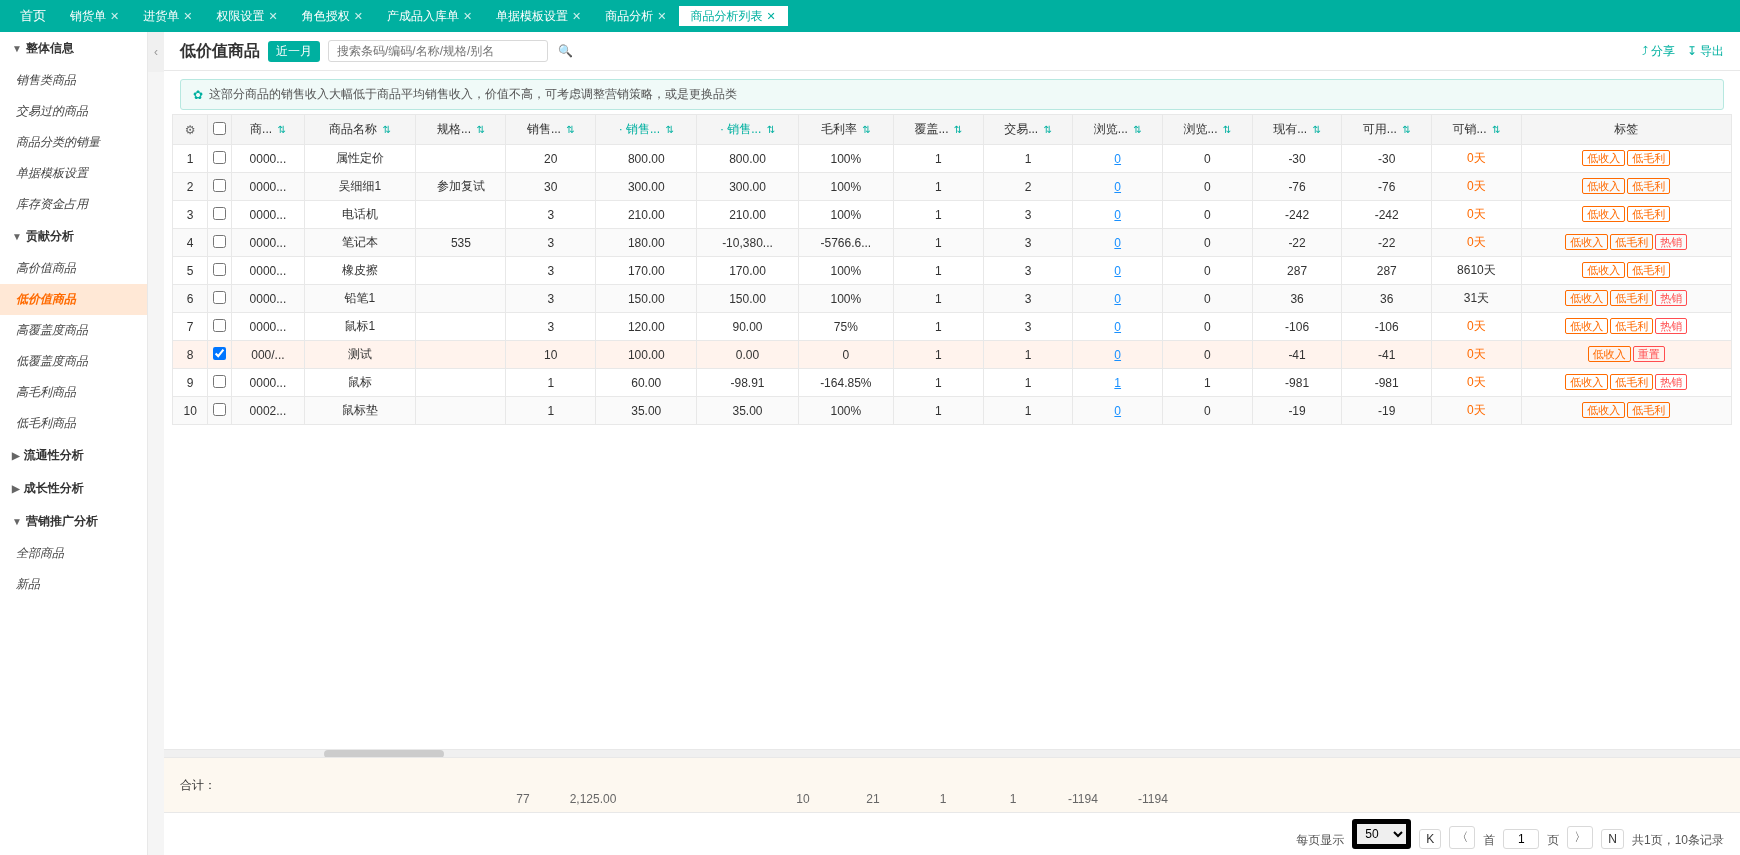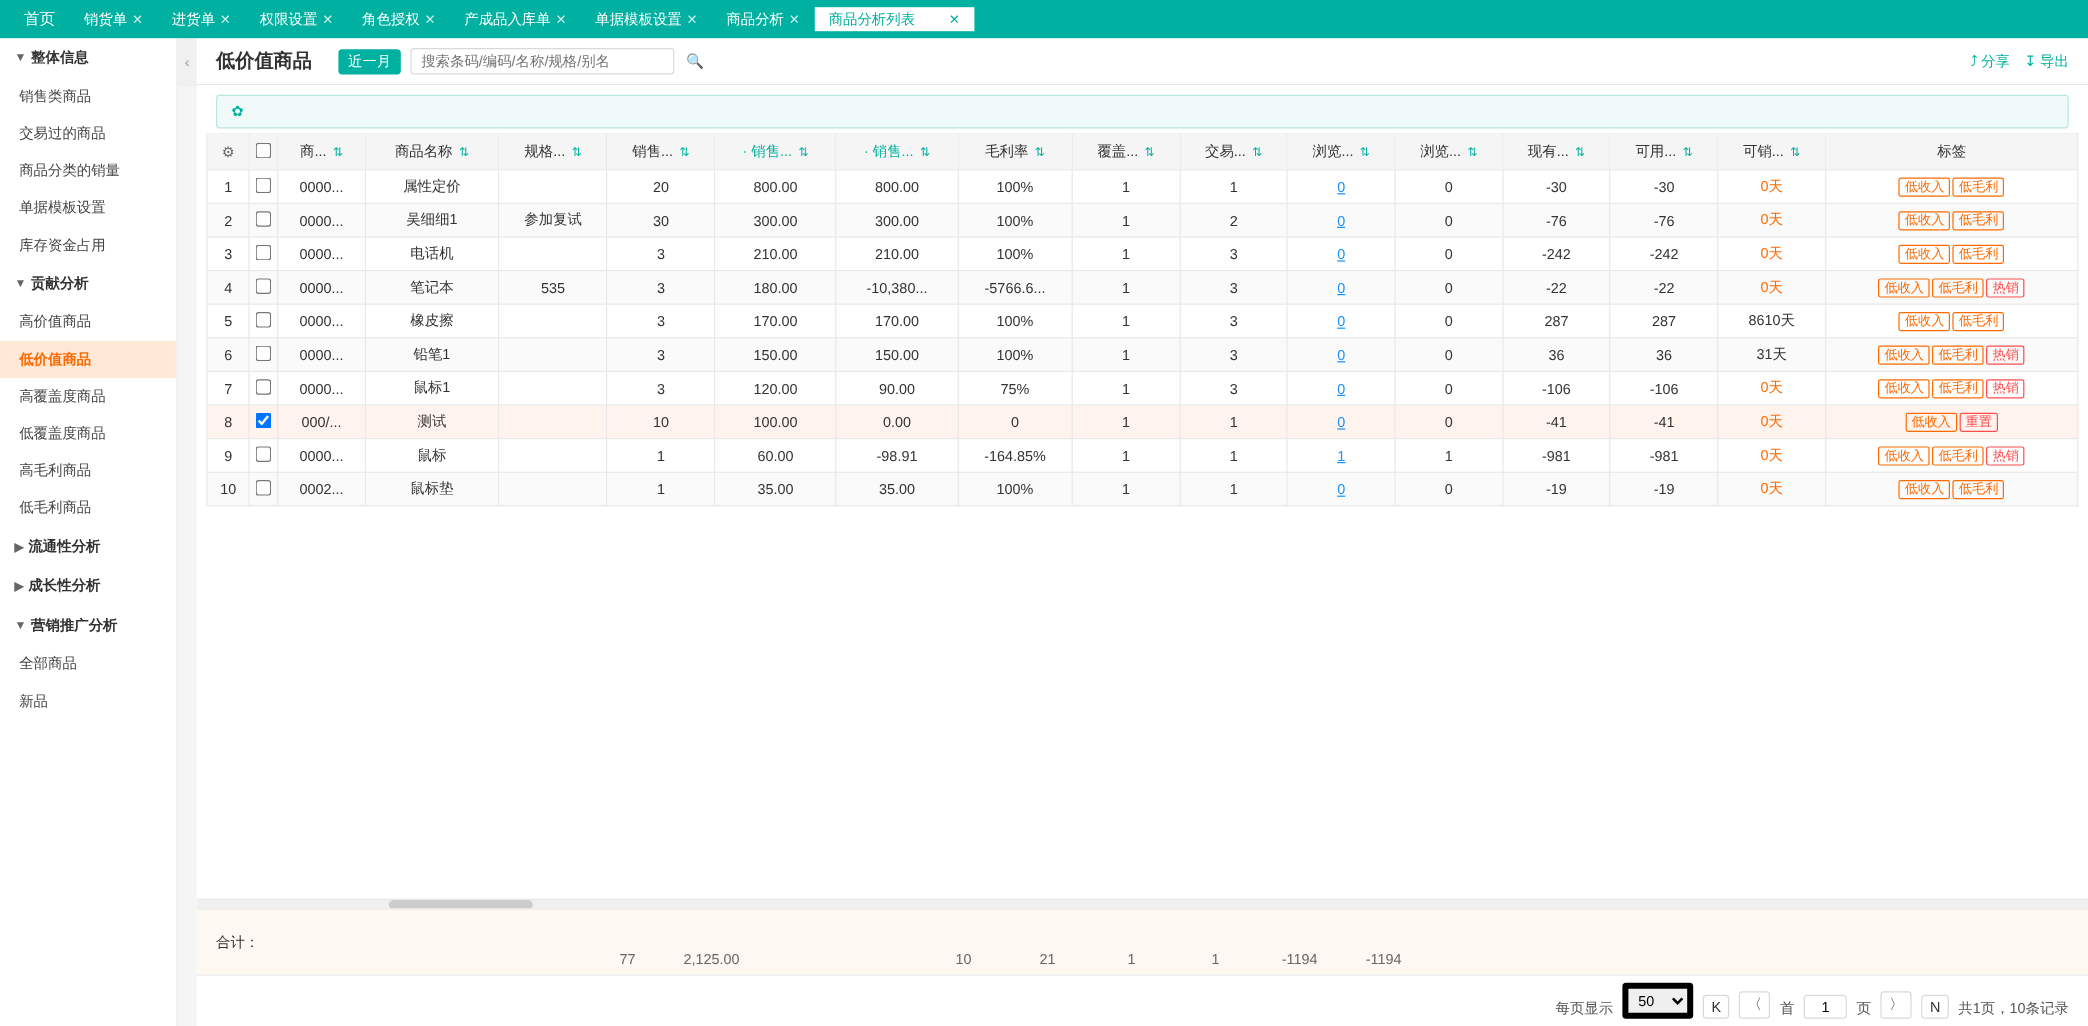--- a/index.html
+++ b/index.html
@@ -17,21 +17,21 @@
     .nav-item {
       color: #fff;
       padding: 0 12px;
       height: 20px;
       display: flex;
       align-items: center;
       cursor: pointer;
       font-size: 13px;
       white-space: nowrap;
     }
-    .nav-item.active { background: #fff; color: #00b0a0; gap: 24px; }
+    .nav-item.active { background: #fff; color: #00b0a0; }
     .nav-close {
       margin-left: 4px;
       font-size: 11px;
       color: rgba(255,255,255,0.8);
     }
     .nav-item.active .nav-close { color: #00b0a0; }
 
     
     .main-layout {
       display: flex;
@@ -54,20 +54,21 @@
       font-weight: bold;
       cursor: pointer;
       font-size: 12px;
     }
     .sidebar-group-header .arrow { margin-right: 4px; color: #666; font-size: 10px; }
     .sidebar-item {
       padding: 7px 16px;
       color: #444;
       cursor: pointer;
       font-size: 12px;
+      font-style: italic;
     }
     .sidebar-item.active { background: #ffe8d6; color: #ff6a00; font-weight: bold; }
     .collapse-btn {
       display: flex;
       align-items: center;
       justify-content: center;
       width: 16px;
       height: 40px;
       background: #f0f0f0;
       cursor: pointer;
@@ -98,21 +99,20 @@
       color: #333;
     }
     .filter-btn {
       background: #00b0a0;
       color: #fff;
       border: none;
       border-radius: 3px;
       padding: 2px 8px;
       cursor: pointer;
       font-size: 12px;
-      margin-left: 14px;
     }
     .search-box {
       border: 1px solid #d9d9d9;
       border-radius: 3px;
       padding: 3px 8px;
       font-size: 12px;
       width: 220px;
       outline: none;
       color: #bbb;
     }
@@ -346,20 +346,21 @@
         </span>
         <span class="export-btn">
           <span>↧</span>
           <span>导出</span>
         </span>
       </div>
     </div>
 
     <div class="info-banner">
       <span class="info-icon">✿</span>
+      <span>这部分商品的销售收入大幅低于商品平均销售收入，价值不高，可考虑调整营销策略，或是更换品类</span>
     </div>
 
     <div class="table-area">
       <table>
         <thead>
           <tr>
             <th><span class="gear">⚙</span></th>
             <th><input type="checkbox" style=""></th>
             <th>商... <span class="sort-icon">⇅</span></th>
             <th>商品名称 <span class="sort-icon">⇅</span></th>

